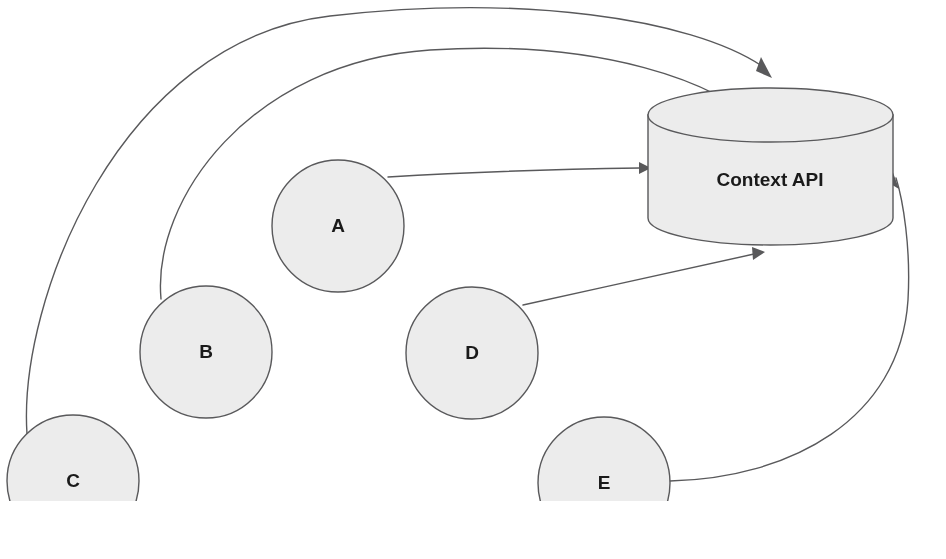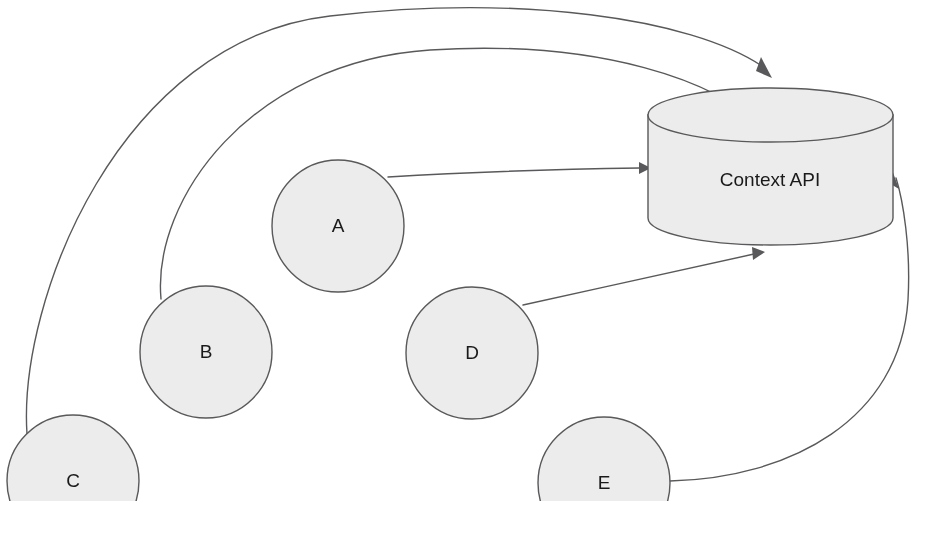--- a/index.html
+++ b/index.html
@@ -10,20 +10,21 @@
   }
   body {
     font-family: "Liberation Sans", "DejaVu Sans", sans-serif;
   }
   #canvas-wrap {
     position: relative;
     width: 946px;
     height: 501px;
     background: #ffffff;
     overflow: hidden;
+    font-weight: bold;
   }
   #diagram-svg {
     display: block;
     width: 946px;
     height: 559px;
   }
   .node-shape {
     fill: #ECECEC;
     stroke: #59595B;
     stroke-width: 1.4;

